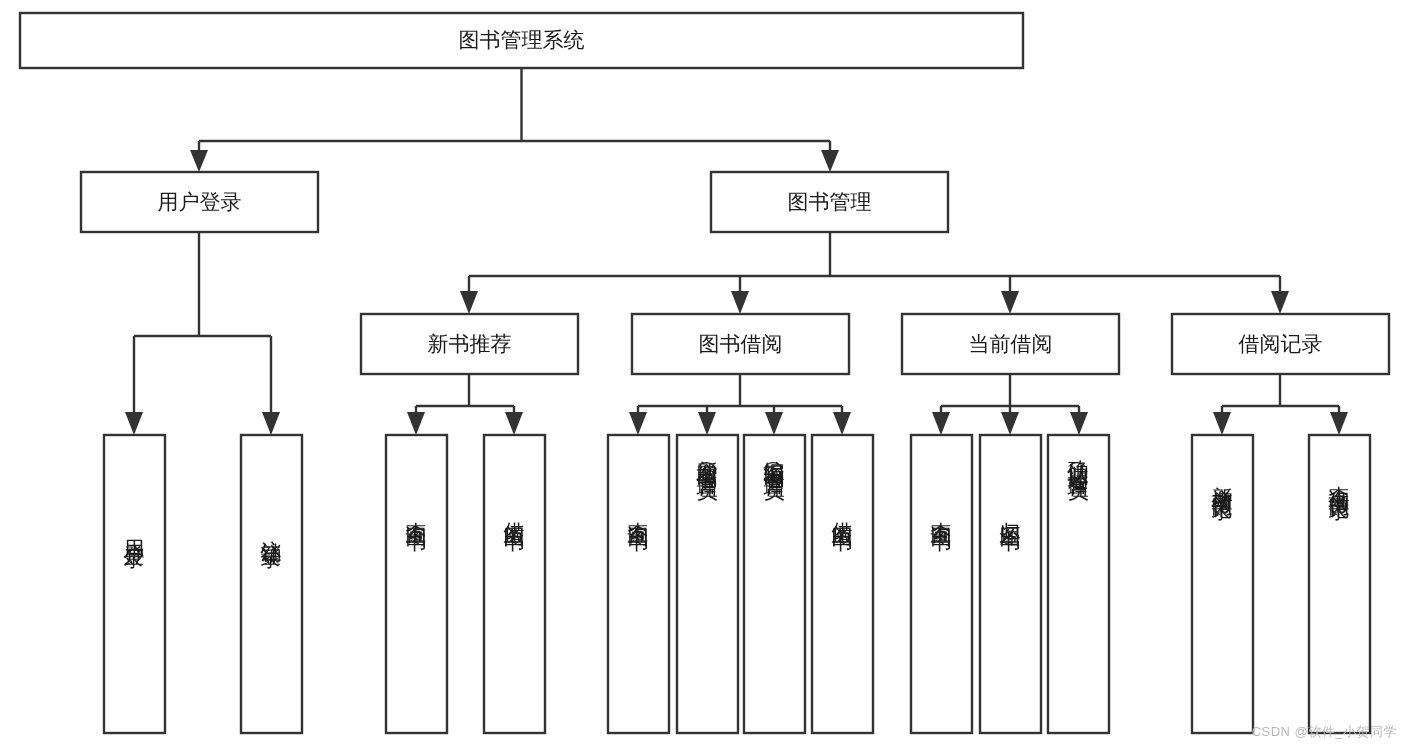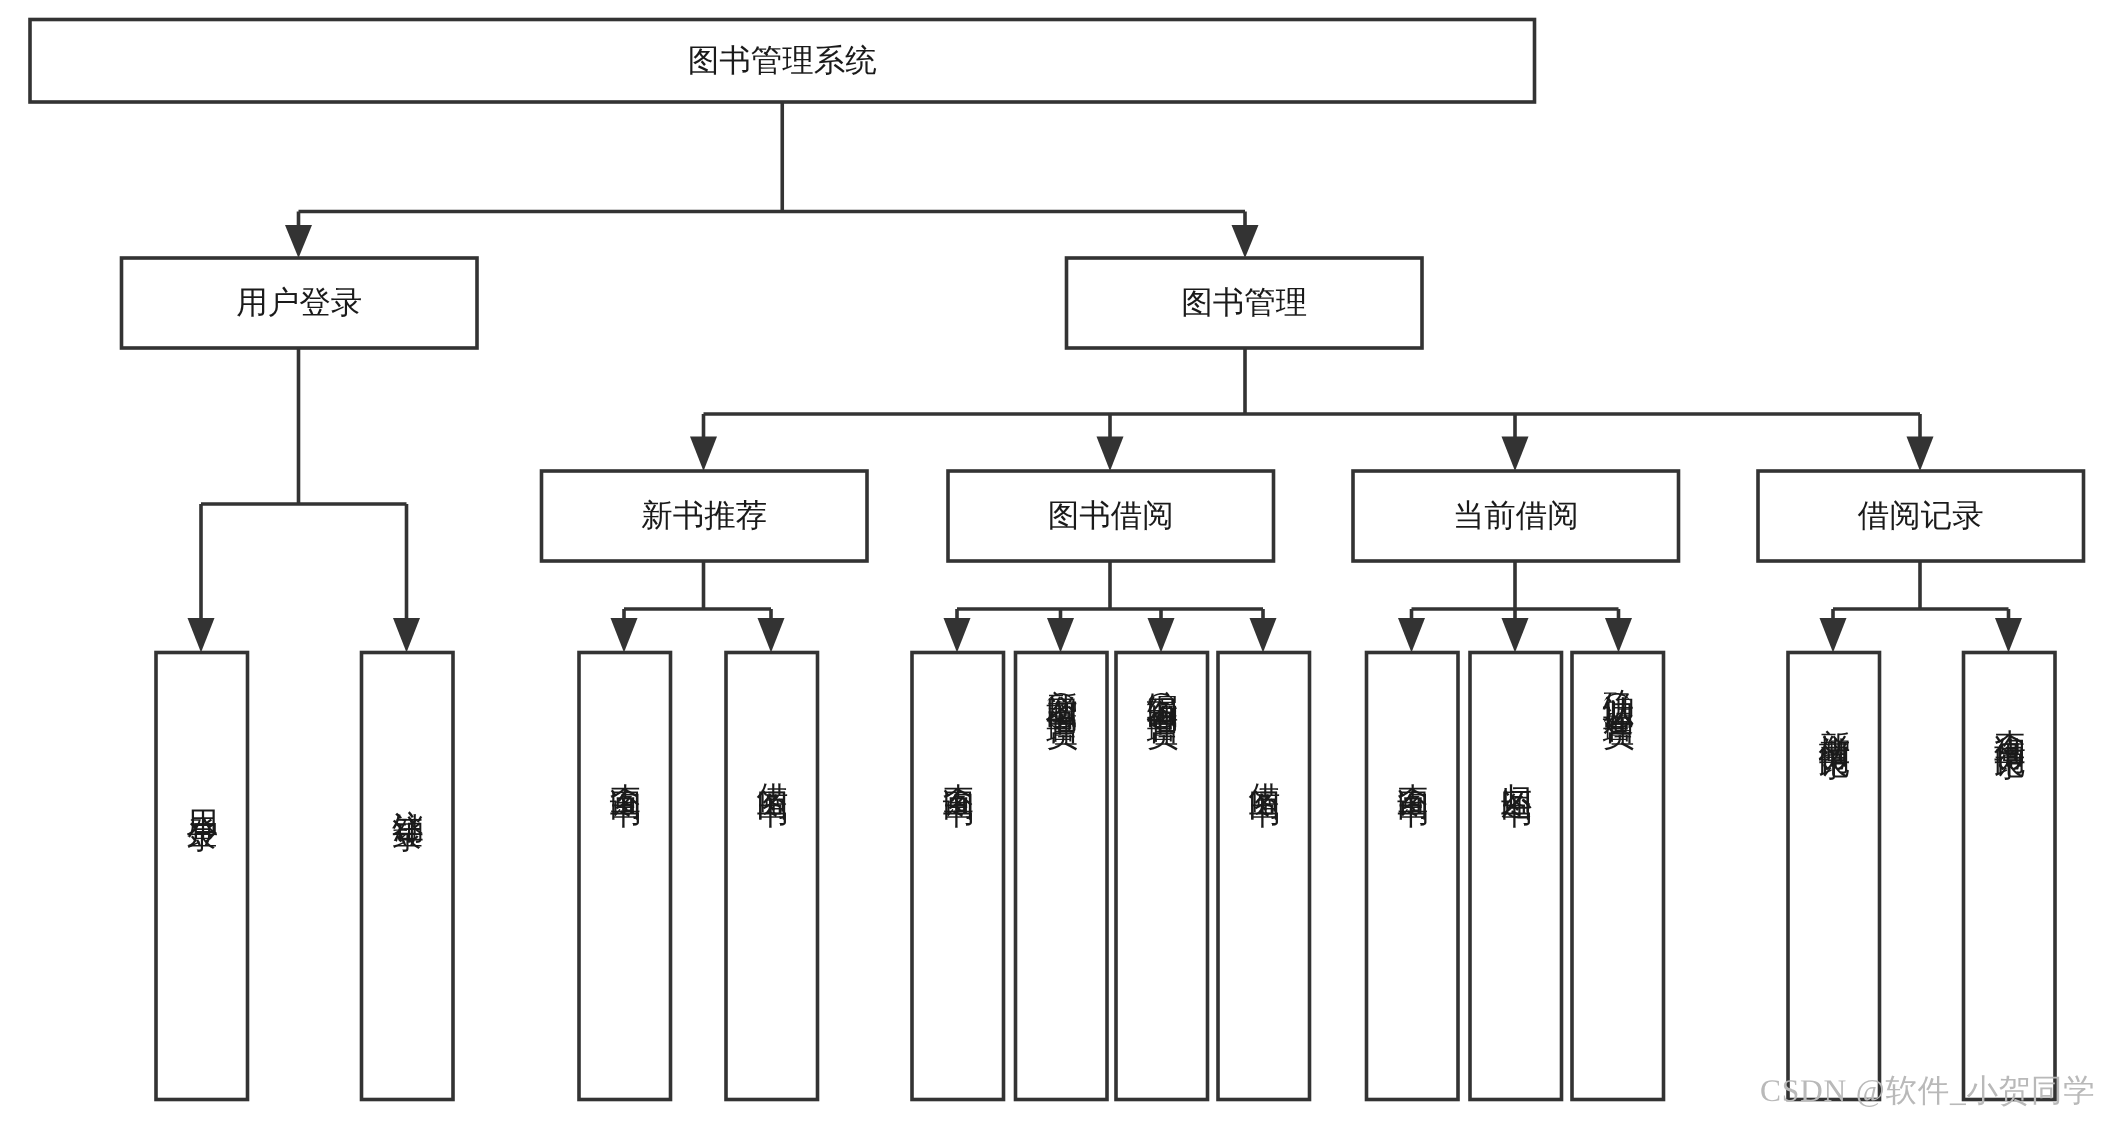--- a/index.html
+++ b/index.html
@@ -63,22 +63,22 @@
     font-size: 21px;
     line-height: 1.0;
     letter-spacing: 3px;
     color: #1a1a1a;
     white-space: nowrap;
   }
   .watermark {
     position: absolute;
     right: 8px;
     bottom: 6px;
-    font-family: Liberation Serif, serif;
-    font-size: 21px;
+    font-family: Liberation Sans, sans-serif;
+    font-size: 13px;
     color: #b9b9b9;
     letter-spacing: 0.5px;
     user-select: none;
   }
 </style>
 </head>
 <body>
 
 <div id="diagram-root">
 

